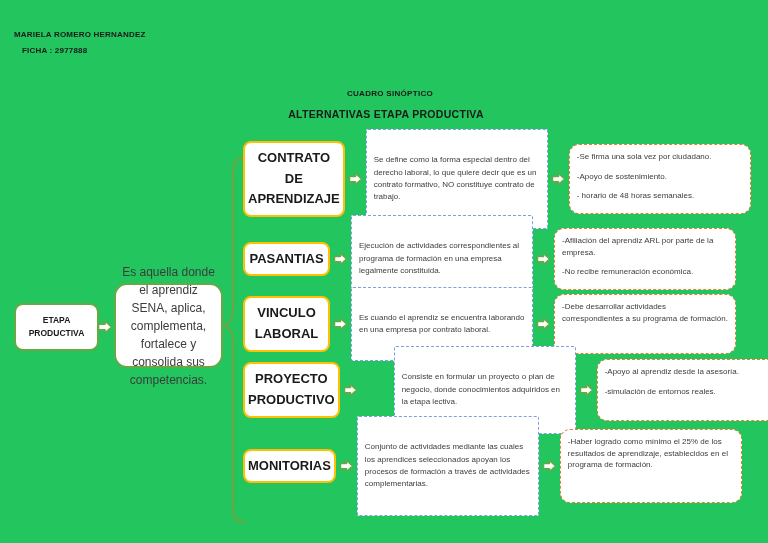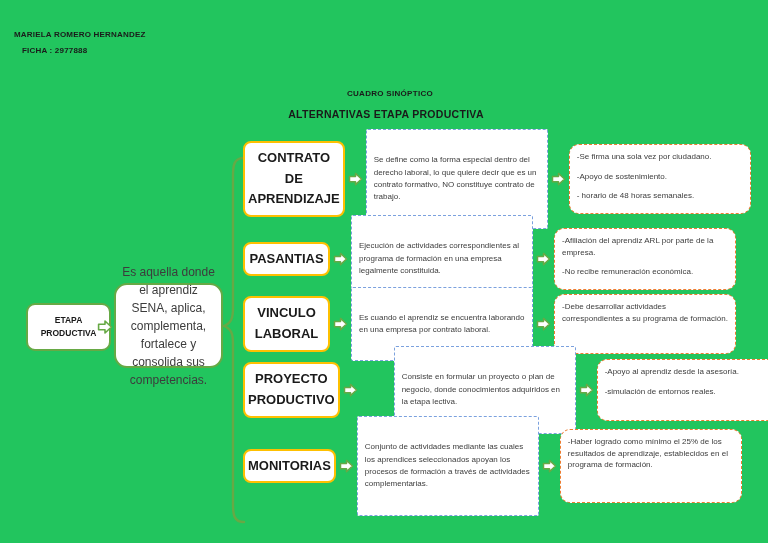--- a/index.html
+++ b/index.html
@@ -21,21 +21,21 @@
   .subtitle { position: absolute; left: 0; top: 89px; width: 780px; text-align: center; font-size: 8px; font-weight: bold; color: #1a1a1a; letter-spacing: .3px; }
   .title    { position: absolute; left: 0; top: 108px; width: 772px; text-align: center; font-size: 10.5px; font-weight: bold; color: #1a1a1a; letter-spacing: .3px; }
 
   
   .diagram { position: absolute; inset: 0; }
 
   .green-box {
     border: 2px solid #67a945; border-radius: 9px; background: #fff;
     display: flex; align-items: center; justify-content: center; text-align: center;
   }
-  .root-box { position: absolute; left: 26px; top: 303px; width: 85px; height: 48px;
+  .root-box { position: absolute; left: 14px; top: 303px; width: 85px; height: 48px;
     font-size: 8.5px; font-weight: bold; color: #1a1a1a; line-height: 1.55; padding: 2px; }
   .desc-box { position: absolute; left: 114px; top: 283px; width: 109px; height: 85px;
     border-radius: 13px; font-size: 12px; color: #3c3c3c; line-height: 1.5; padding: 4px 6px; }
 
   .root-arrow { position: absolute; left: 97px; top: 319px; }
   .brace { position: absolute; left: 221px; top: 155px; }
 
   .row { position: absolute; left: 243px; width: 500px; display: flex; align-items: center; }
   .r1 { top: 141px; height: 76px; }
   .r2 { top: 224px; height: 70px; }

